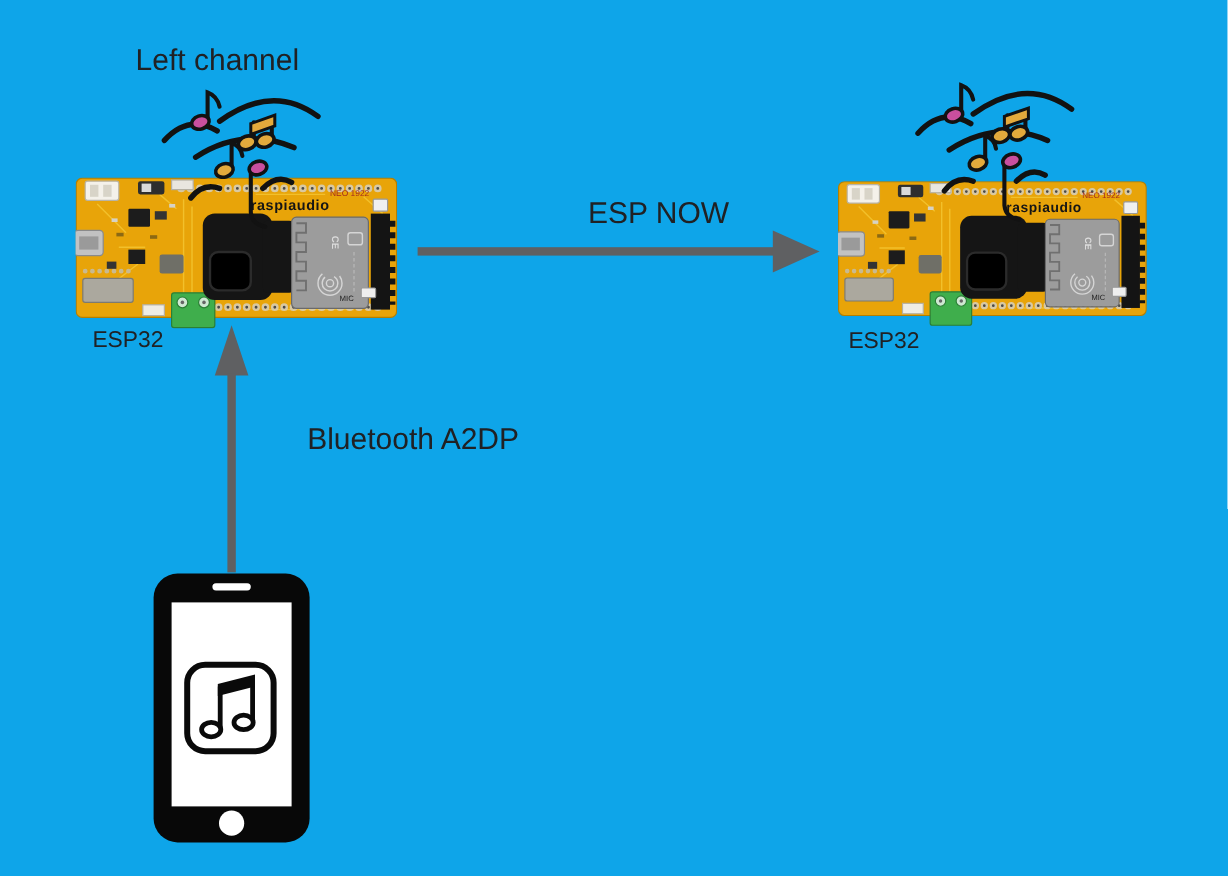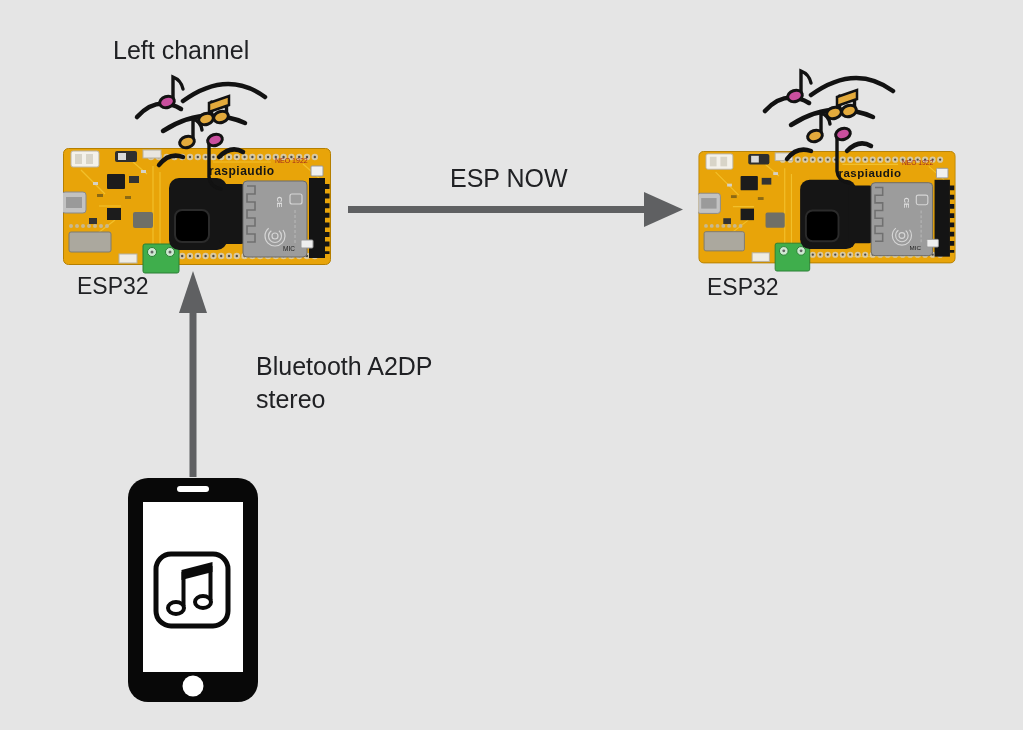--- a/index.html
+++ b/index.html
@@ -1,23 +1,23 @@
 <!DOCTYPE html>
 <html><head>
 <meta charset="utf-8">
 <style>
   html,body{margin:0;padding:0;background:#fff;}
   #canvas{
-    position:relative;width:1023px;height:730px;background:#e5e5e5;
+    position:relative;width:1023px;height:730px;background:#0ea5e9;
     font-family:"Liberation Sans",sans-serif;color:#202124;overflow:hidden;
   }
   .abs{position:absolute;}
   .channel-title{font-size:25px;color:#202124;white-space:nowrap;}
-  .board-label{font-size:23px;color:#202124;white-space:nowrap;}
-  .link-label{font-size:25px;color:#202124;white-space:nowrap;}
+  .board-label{font-size:19px;color:#202124;white-space:nowrap;}
+  .link-label{font-size:25px;color:#202124;white-space:nowrap;margin-left:40px;}
   .bt-label{font-size:25px;line-height:33px;color:#202124;white-space:nowrap;}
   svg{display:block;overflow:visible;}
   
   .pins-outer{stroke:#d9c9a2;stroke-width:6.4;stroke-dasharray:0 7.8;stroke-linecap:round;}
   .pins-inner{stroke:#4a4a4a;stroke-width:2.4;stroke-dasharray:0 7.8;stroke-linecap:round;}
   .pins-small{stroke:#c9b98f;stroke-width:4;stroke-dasharray:0 6;stroke-linecap:round;}
   .trace{stroke:#f6c937;stroke-width:1.2;fill:none;opacity:.75;}
   .sketch{stroke:#121212;stroke-width:4.5;fill:none;stroke-linecap:round;}
   .note-stem{stroke:#121212;stroke-width:3.4;fill:none;stroke-linecap:round;}
   .brand-text{font-size:12px;font-weight:bold;fill:#151515;letter-spacing:.5px;}
@@ -176,21 +176,20 @@
     <rect x="0" y="16" width="298" height="7" fill="#5f6062"></rect>
     <polygon points="296,2 335,19.5 296,37" fill="#5f6062"></polygon>
   </svg>
 
   <svg class="abs" style="left:176px;top:271px;" width="34" height="206" viewBox="0 0 34 206">
     <polygon points="17,0 3,42 31,42" fill="#5f6062"></polygon>
     <rect x="13.5" y="40" width="7" height="166" fill="#5f6062"></rect>
   </svg>
   <div class="abs bt-label" style="left:216px;top:350px;margin-left:40px;">
     <div>Bluetooth A2DP</div>
-    <div>stereo</div>
   </div>
 
   <svg class="abs" style="left:127px;top:477px;" width="132" height="226" viewBox="0 0 132 226">
     <rect x="1" y="1" width="130" height="224" rx="20" fill="#080808"></rect>
     <rect x="16" y="25" width="100" height="170" fill="#ffffff"></rect>
     <rect x="50" y="9" width="32" height="6" rx="3" fill="#ffffff"></rect>
     <circle cx="66" cy="209" r="10.5" fill="#ffffff"></circle>
     <g>
       <rect x="29" y="77" width="72" height="72" rx="15" fill="#ffffff" stroke="#0a0a0a" stroke-width="5"></rect>
       <ellipse cx="49" cy="131" rx="8" ry="6" fill="none" stroke="#0a0a0a" stroke-width="4"></ellipse>

